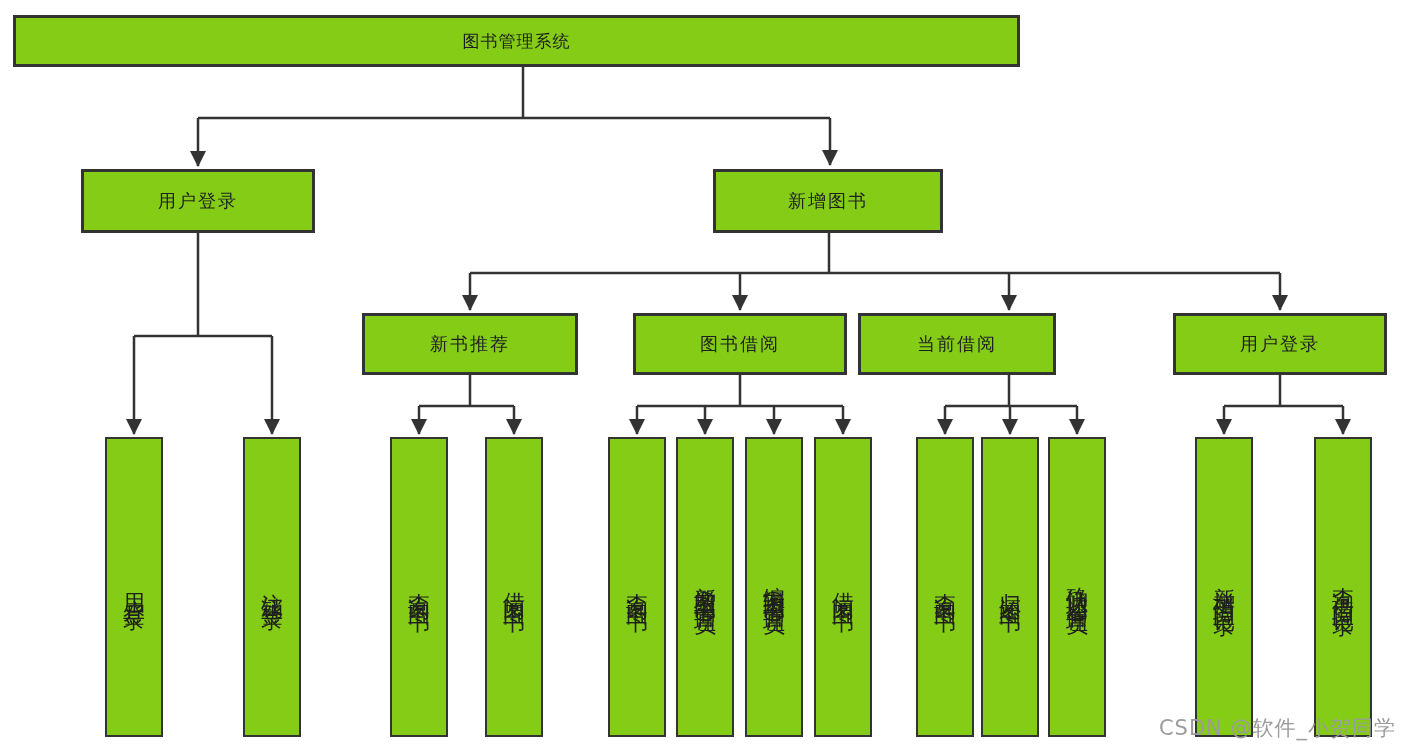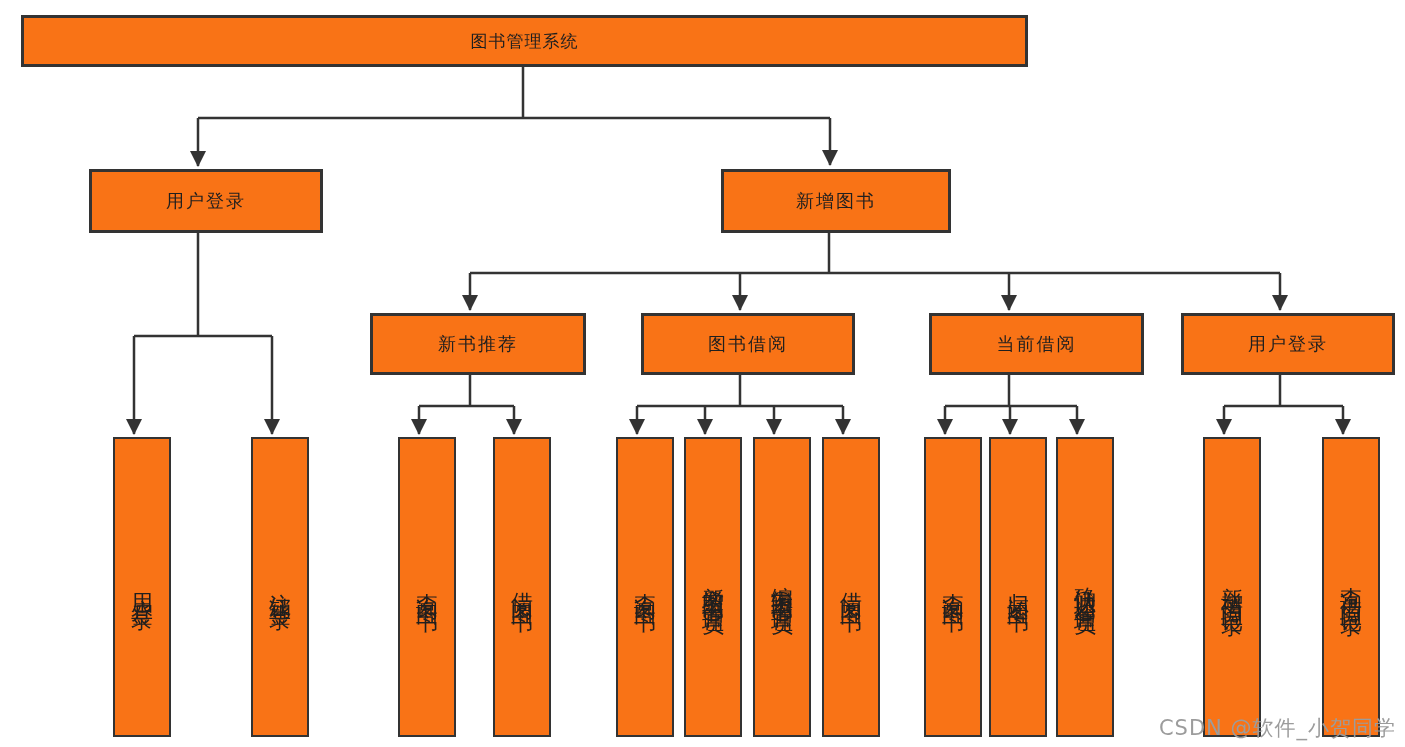--- a/index.html
+++ b/index.html
@@ -5,25 +5,24 @@
   html,body{margin:0;padding:0}
   body{
     width:1405px;height:747px;position:relative;overflow:hidden;
     background:#ffffff;
     font-family:"DejaVu Sans","Liberation Sans",sans-serif;
     color:#222222;
   }
   .canvas{position:absolute;left:0;top:0;width:1405px;height:747px}
   svg.connectors{position:absolute;left:0;top:0;z-index:1}
   .box{
-    position:absolute;z-index:2;background:#f97316;
+    position:absolute;z-index:2;background:#84cc16;
     border:3px solid #333333;box-sizing:border-box;
     display:flex;align-items:center;justify-content:center;
     color:#1f1f1f;
-    margin-left:8px;
   }
   .root-box{left:13px;top:15px;width:1007px;height:52px;font-size:17px;letter-spacing:1px}
   .h-box{font-size:18px;letter-spacing:2px}
   .lvl2{top:169px;height:64px}
   .lvl3{top:313px;height:62px}
   .v-box{
     top:437px;height:300px;width:58px;
     writing-mode:vertical-rl;text-orientation:mixed;
     font-size:22px;letter-spacing:6px;line-height:1;
     border-width:2.5px;
@@ -79,21 +78,21 @@
     </g>
   </svg>
 
   <div class="box root-box">图书管理系统</div>
 
   <div class="box h-box lvl2" style="left:81px;width:234px">用户登录</div>
   <div class="box h-box lvl2" style="left:713px;width:230px">新增图书</div>
 
   <div class="box h-box lvl3" style="left:362px;width:216px">新书推荐</div>
   <div class="box h-box lvl3" style="left:633px;width:214px">图书借阅</div>
-  <div class="box h-box lvl3" style="left:921px;width:215px">当前借阅</div>
+  <div class="box h-box lvl3" style="left:858px;width:198px">当前借阅</div>
   <div class="box h-box lvl3" style="left:1173px;width:214px">用户登录</div>
 
   <div class="box v-box" style="left:105px">用户登录</div>
   <div class="box v-box" style="left:243px">注销登录</div>
 
   <div class="box v-box" style="left:390px">查询图书</div>
   <div class="box v-box" style="left:485px">借阅图书</div>
 
   <div class="box v-box" style="left:608px">查询图书</div>
   <div class="box v-box tight" style="left:676px">新增图书（管理员）</div>

